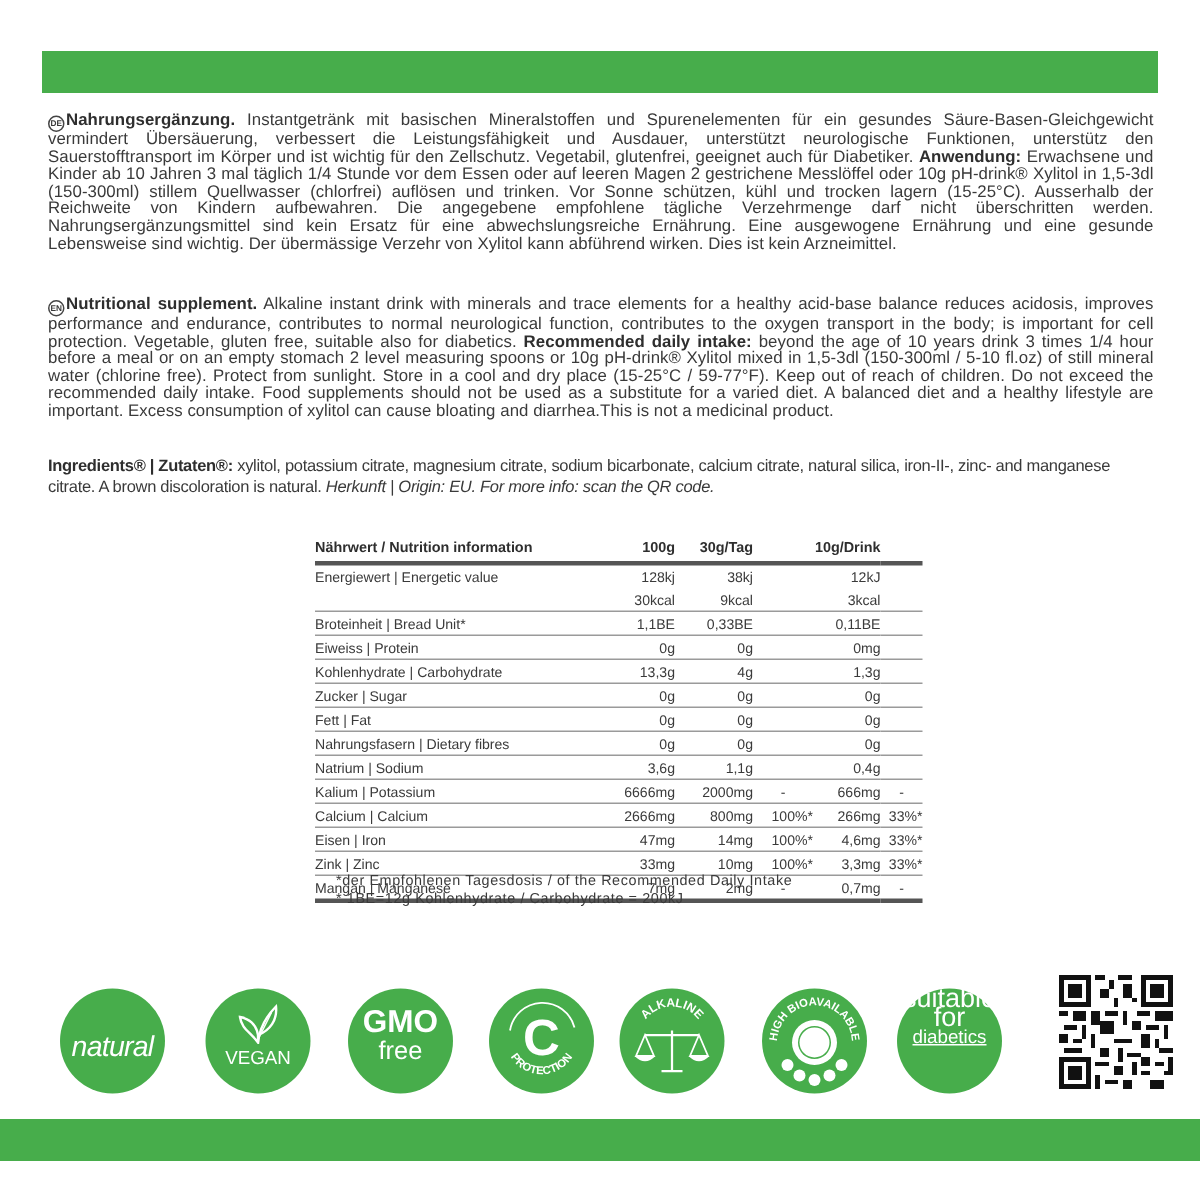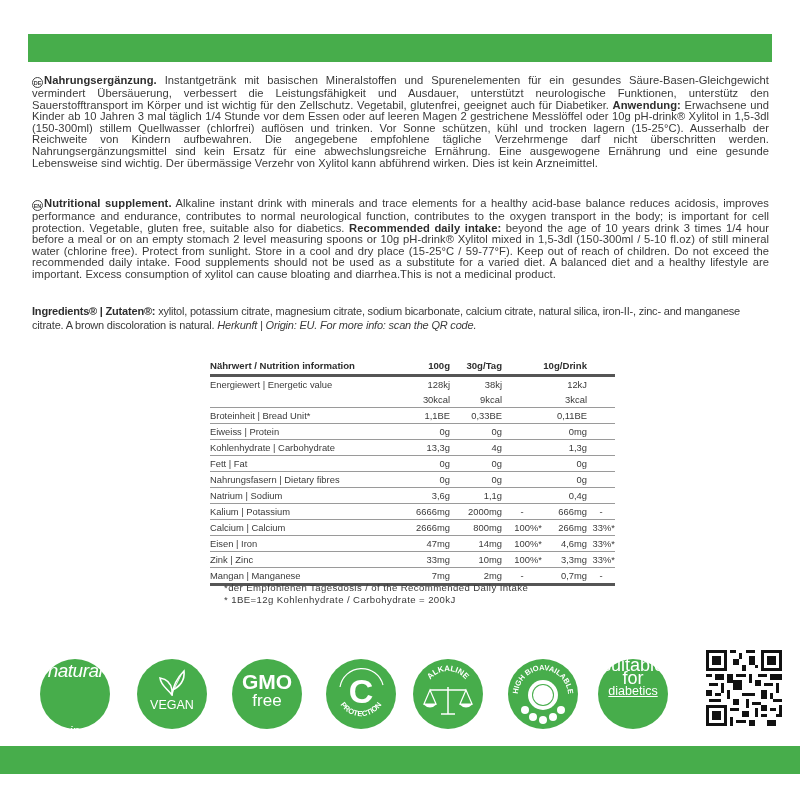--- a/index.html
+++ b/index.html
@@ -101,20 +101,28 @@
       </tr>
       <tr>
         <td class="label">Kohlenhydrate | Carbohydrate</td>
         <td>13,3g</td>
         <td>4g</td>
         <td class="pct"></td>
         <td>1,3g</td>
         <td class="pct"></td>
       </tr>
       <tr>
+        <td class="label">Zucker | Sugar</td>
+        <td>0g</td>
+        <td>0g</td>
+        <td class="pct"></td>
+        <td>0g</td>
+        <td class="pct"></td>
+      </tr>
+      <tr>
         <td class="label">Fett | Fat</td>
         <td>0g</td>
         <td>0g</td>
         <td class="pct"></td>
         <td>0g</td>
         <td class="pct"></td>
       </tr>
       <tr>
         <td class="label">Nahrungsfasern | Dietary fibres</td>
         <td>0g</td>
@@ -170,21 +178,21 @@
         <td class="dash">-</td>
         <td>0,7mg</td>
         <td class="dash">-</td>
       </tr>
     </tbody>
 </table>
 <div class="foot foot1">*der Empfohlenen Tagesdosis / of the Recommended Daily Intake</div>
 <div class="foot foot2">* 1BE=12g Kohlenhydrate / Carbohydrate = 200kJ</div>
 
 <div class="badge b-natural">
-  <span style="font-size:19px; font-style:italic; margin-top:2px; line-height:19px; letter-spacing:-0.5px;">natural</span>
+  <span style="font-size:19px; font-style:italic; margin-top:30px; line-height:19px; letter-spacing:-0.5px;">natural</span>
   <span style="font-size:13px; font-style:italic; line-height:14px; padding-left:10px;margin-top:44px;">mineral</span>
 </div>
 
 <div class="badge b-vegan">
   <svg width="30" height="28" viewBox="0 0 30 28" style="display:block; margin:9px auto 0;">
     <path d="M15 27 C 10 20, 4 18, 3 10 C 9 11, 14 15, 15 22 Z" fill="none" stroke="#fff" stroke-width="1.6"></path>
     <path d="M15 27 C 16 18, 20 10, 27 3 C 28 12, 23 19, 15 22" fill="none" stroke="#fff" stroke-width="1.6"></path>
     <path d="M15 25 L 24 7" stroke="#fff" stroke-width="1"></path>
   </svg>
   <span style="font-size:12.5px; margin-top:2px;">VEGAN</span>

